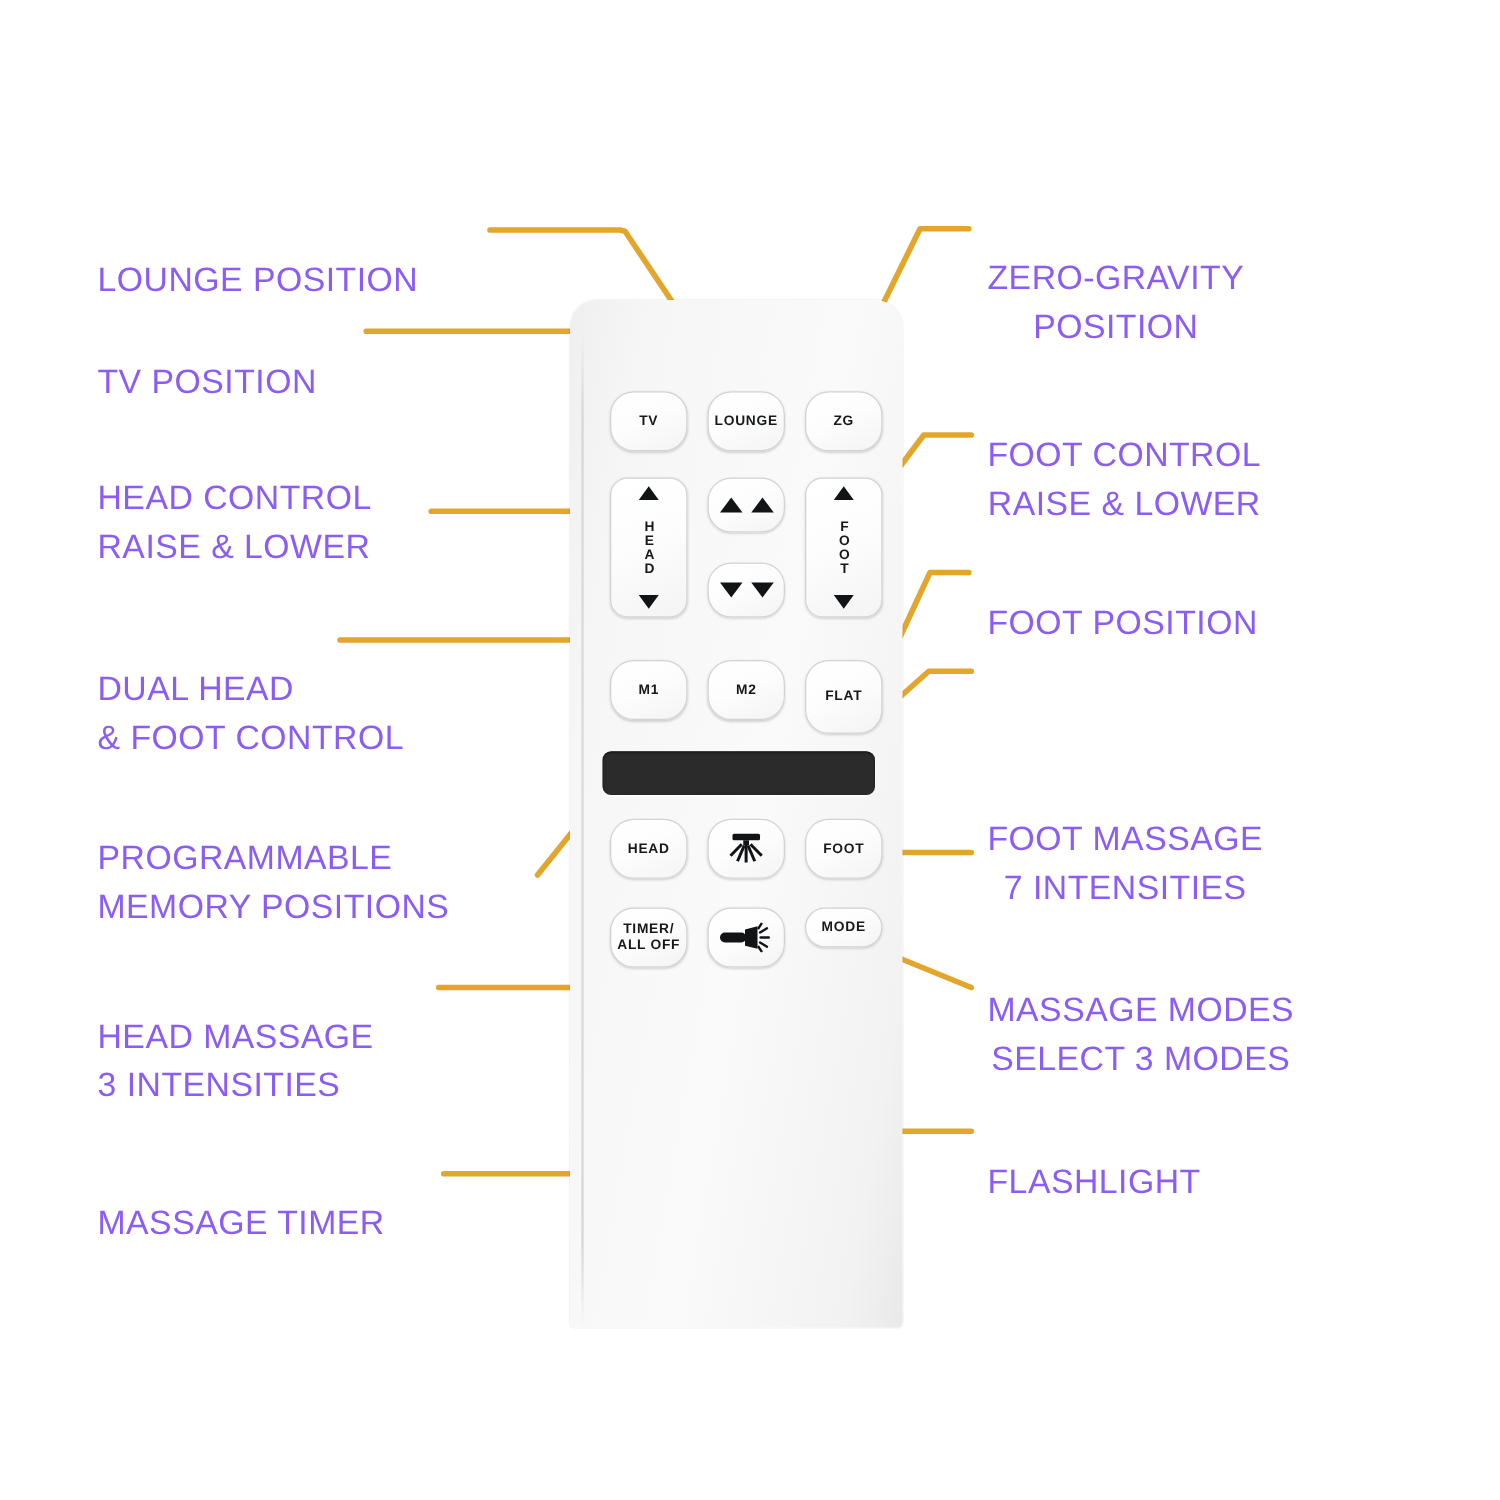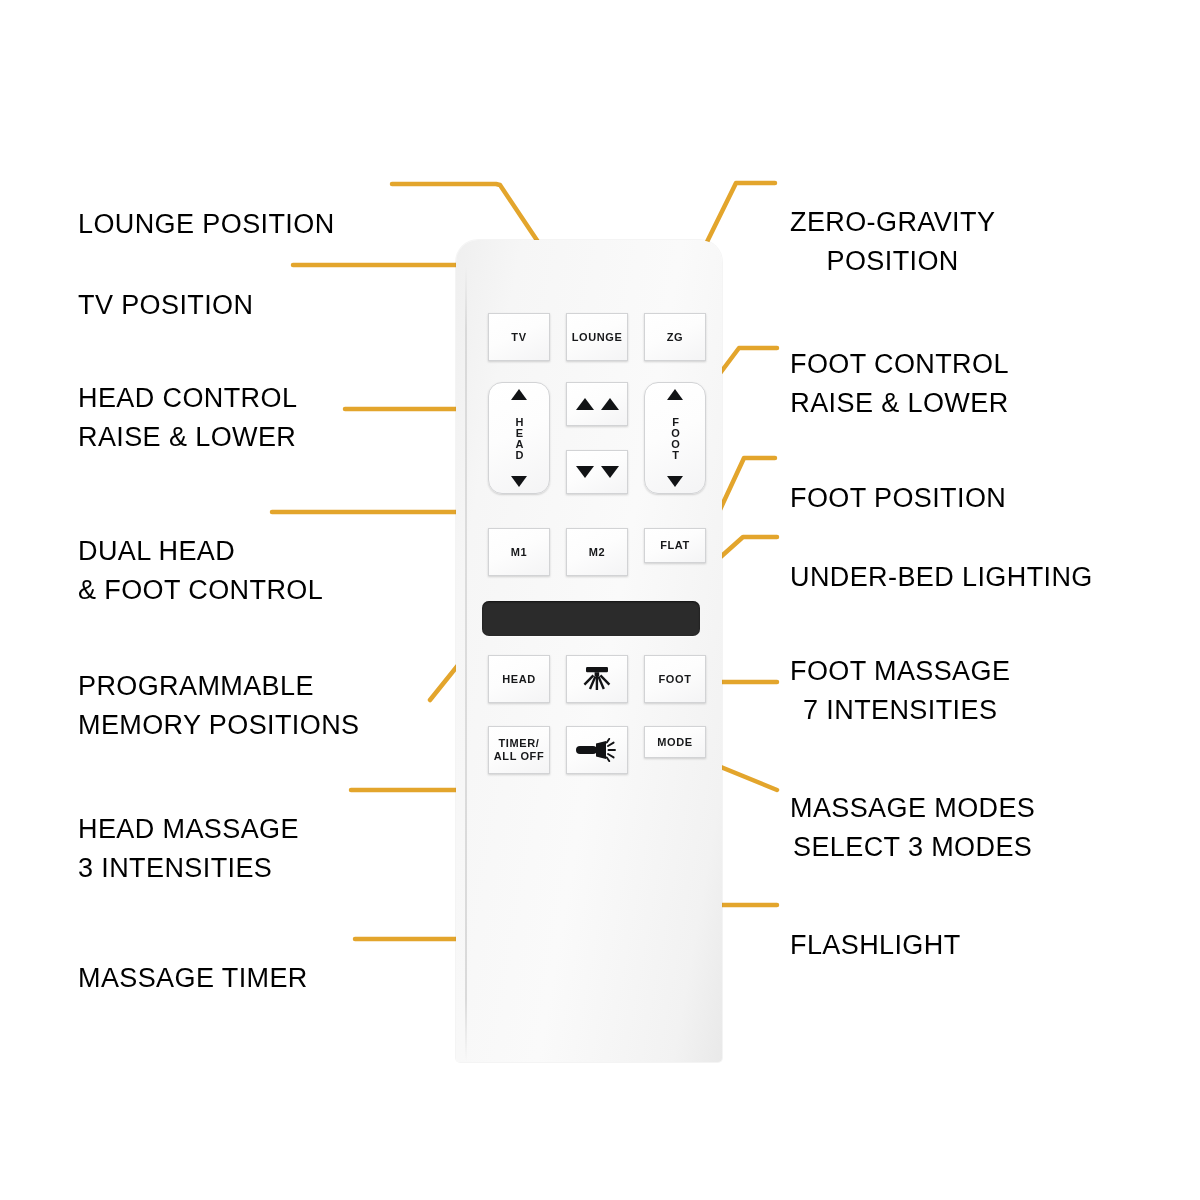--- a/index.html
+++ b/index.html
@@ -25,21 +25,21 @@
     position: absolute;
     left: 0; top: 0;
     width: 1200px;
     height: 1200px;
     pointer-events: none;
   }
 
   
   .callout {
     position: absolute;
-    color: #000000;
+    color: #8b5cf6;
     font-family: "Liberation Sans", sans-serif;
     font-size: 27px;
     letter-spacing: 0.4px;
     line-height: 1.42;
     font-weight: 400;
     white-space: pre-line;
   }
   .callout.left  { text-align: left; }
   .callout.right { text-align: center; }
 
@@ -59,21 +59,21 @@
     content: "";
     position: absolute;
     left: 9px; top: 26px; bottom: 0; width: 2px;
     background: linear-gradient(to bottom, rgba(0,0,0,0.0), rgba(0,0,0,0.10) 8%, rgba(0,0,0,0.12) 92%, rgba(0,0,0,0.0));
   }
 
   .btn {
     position: absolute;
     background: linear-gradient(155deg,#ffffff 0%,#fdfdfd 45%,#f4f4f5 100%);
     border: 1px solid #d2d3d5;
-    border-radius: 0;
+    border-radius: 19px;
     box-shadow: 0 1px 2px rgba(0,0,0,0.16), inset 0 1px 0 #ffffff;
     display: flex;
     align-items: center;
     justify-content: center;
     color: #17181a;
     font-family: "Liberation Sans", sans-serif;
     font-weight: 700;
     font-size: 11px;
     letter-spacing: 0.6px;
     text-align: center;
@@ -199,23 +199,20 @@
 
   <div class="callout right" style="left:790px; top:307px;">
     <span>FOOT CONTROL
 RAISE &amp; LOWER</span>
   </div>
 
   <div class="callout right" style="left:790px; top:441px;">
     <span>FOOT POSITION</span>
   </div>
 
-  <div class="callout right" style="left:790px; top:520px;">
-    <span>UNDER-BED LIGHTING</span>
-  </div>
 
   <div class="callout right" style="left:790px; top:614px;">
     <span>FOOT MASSAGE
 7 INTENSITIES</span>
   </div>
 
   <div class="callout right" style="left:790px; top:751px;">
     <span>MASSAGE MODES
 SELECT 3 MODES</span>
   </div>
@@ -260,21 +257,21 @@
       <span class="vert-text">FOOT</span>
       <span class="tri-dn"></span>
     </div>
 
     <div class="btn" style="left:32px; top:288px; width:62px; height:48px;">
       <span class="lbl">M1</span>
     </div>
     <div class="btn" style="left:110px; top:288px; width:62px; height:48px;">
       <span class="lbl">M2</span>
     </div>
-    <div class="btn" style="left:188px; top:288px; width:62px; height:35px;">
+    <div class="btn" style="left:188px; top:288px; width:62px; height:59px;">
       <span class="lbl">FLAT</span>
     </div>
 
     <div id="display">
       <span></span>
     </div>
 
     <div class="btn" style="left:32px; top:415px; width:62px; height:48px;">
       <span class="lbl">HEAD</span>
     </div>

